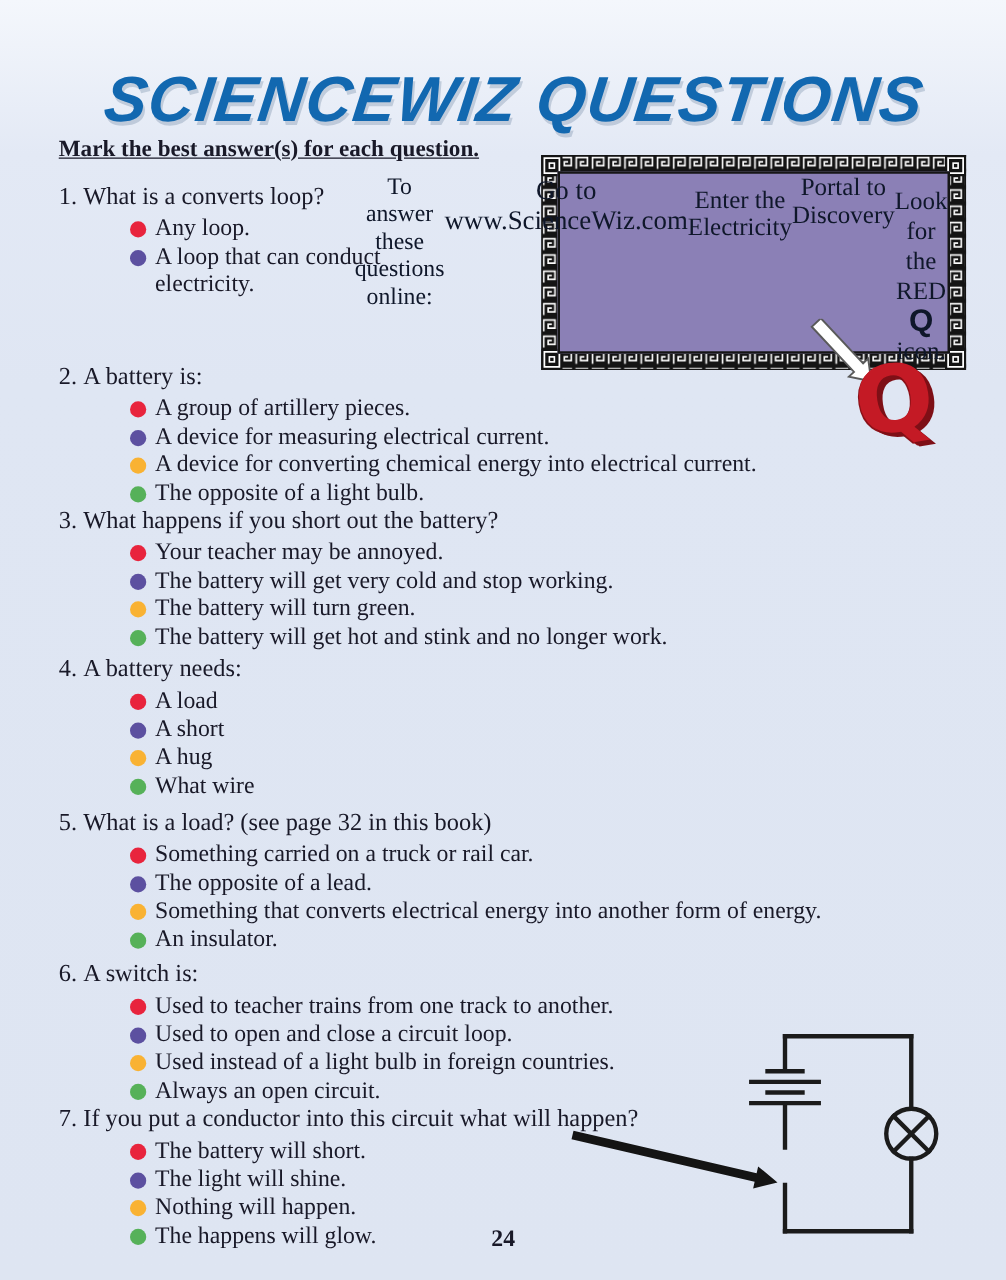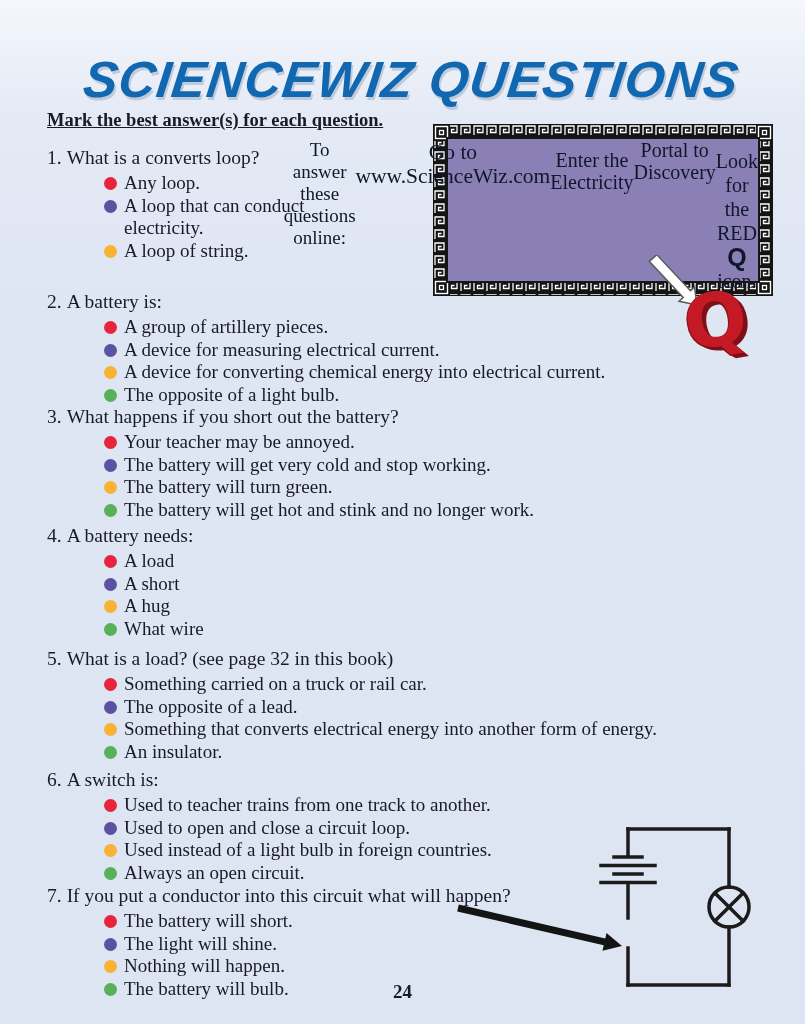--- a/index.html
+++ b/index.html
@@ -100,24 +100,20 @@
     <div class="qline"><span class="qnum">1.</span><span>What is a converts loop?</span></div>
     <div class="opt">
         <span class="bullet" style="background: rgb(232, 36, 61);"></span>
         <span class="otext">Any loop.</span>
       </div>
     <div class="opt">
         <span class="bullet" style="background: rgb(92, 80, 160);"></span>
         <span class="otext prewrap">A loop that can conduct
 electricity.</span>
       </div>
-    <div class="opt">
-        <span class="bullet" style="background: rgb(249, 178, 51);"></span>
-        <span class="otext">A loop of string.</span>
-      </div>
   </section>
 
   <section class="q" style="top:290px;">
     <div class="qline"><span class="qnum">2.</span><span>A battery is:</span></div>
     <div class="opt">
         <span class="bullet" style="background: rgb(232, 36, 61);"></span>
         <span class="otext">A group of artillery pieces.</span>
       </div>
     <div class="opt">
         <span class="bullet" style="background: rgb(92, 80, 160);"></span>
@@ -222,21 +218,21 @@
     <div class="opt">
         <span class="bullet" style="background: rgb(92, 80, 160);"></span>
         <span class="otext">The light will shine.</span>
       </div>
     <div class="opt">
         <span class="bullet" style="background: rgb(249, 178, 51);"></span>
         <span class="otext">Nothing will happen.</span>
       </div>
     <div class="opt">
         <span class="bullet" style="background: rgb(86, 177, 89);"></span>
-        <span class="otext">The battery will bulb.</span>
+        <span class="otext">The happens will glow.</span>
       </div>
   </section>
 
   <svg class="arrowsvg" style="left:450px;top:898px;" width="185" height="58" viewBox="0 0 185 58">
     <polygon points="7.2,13.4 153.7,47.3 152.5,52.7 172,48 156.5,35.1 155.3,40.5 8.8,6.6" fill="#141414"></polygon>
   </svg>
 
   <svg class="circuit" width="175" height="195" viewBox="0 0 175 195">
     <g stroke="#1b1b1b" stroke-width="3.5" fill="none" stroke-linecap="square">
       <path d="M36,23 H137"></path>

